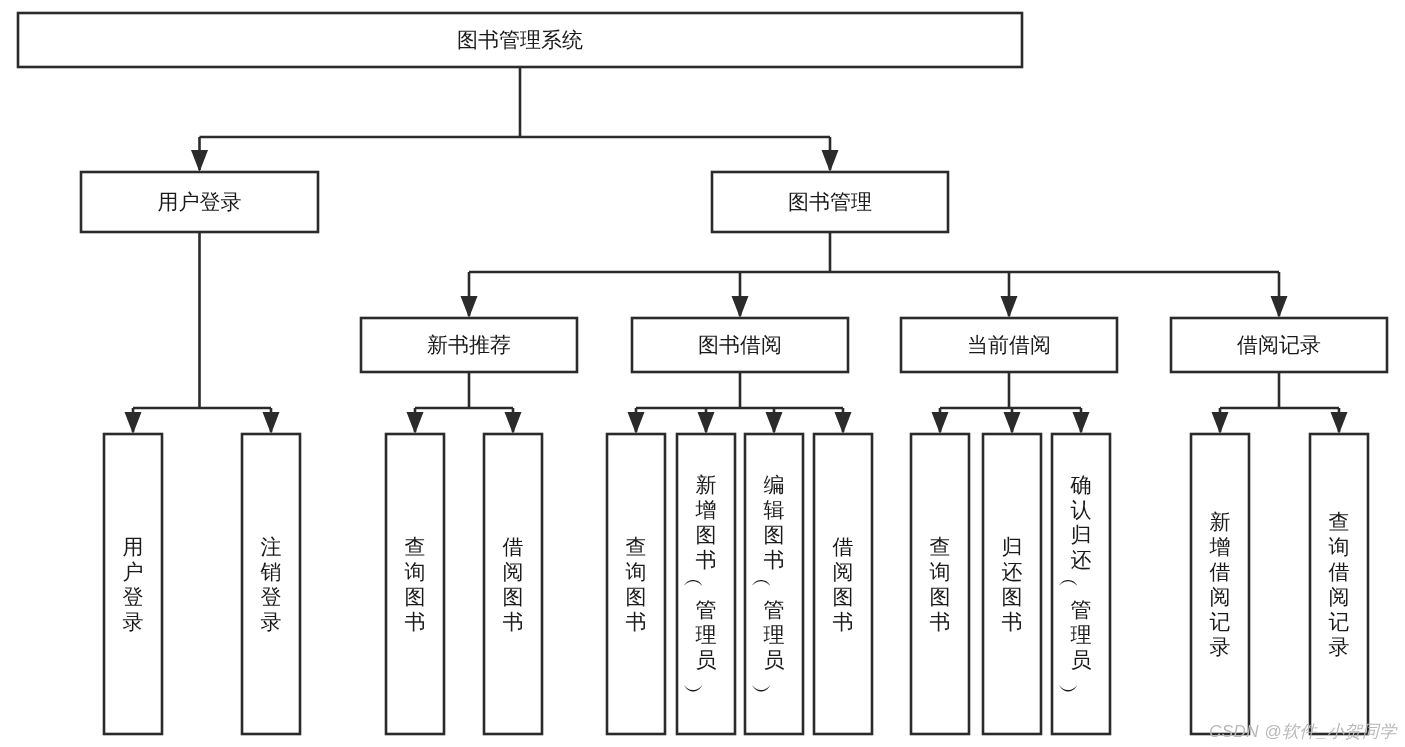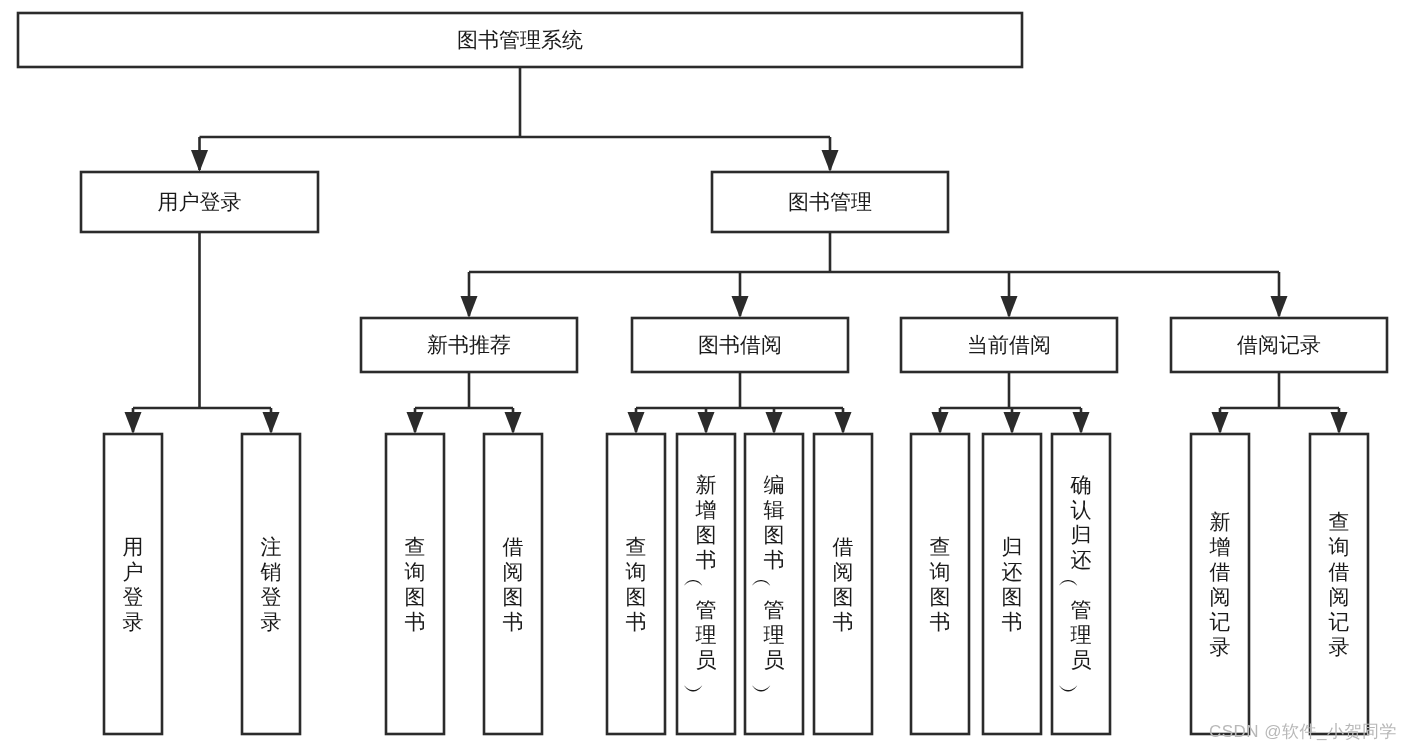--- a/index.html
+++ b/index.html
@@ -59,20 +59,21 @@
   .watermark {
     position: absolute;
     right: 8px;
     bottom: 4px;
     font-family: "Liberation Sans", "DejaVu Sans", sans-serif;
     font-size: 17px;
     color: #b8b8b8;
     letter-spacing: 0.5px;
     white-space: nowrap;
     user-select: none;
+    font-style: italic;
   }
 </style>
 </head>
 <body>
 
 <div id="diagram-root">
   <svg id="flowchart" viewBox="0 0 1405 747">
     <g id="edge-layer">
         <line x1="520" y1="67" x2="520" y2="137" class="connector"></line>
         <line x1="199.5" y1="137" x2="830" y2="137" class="connector"></line>

